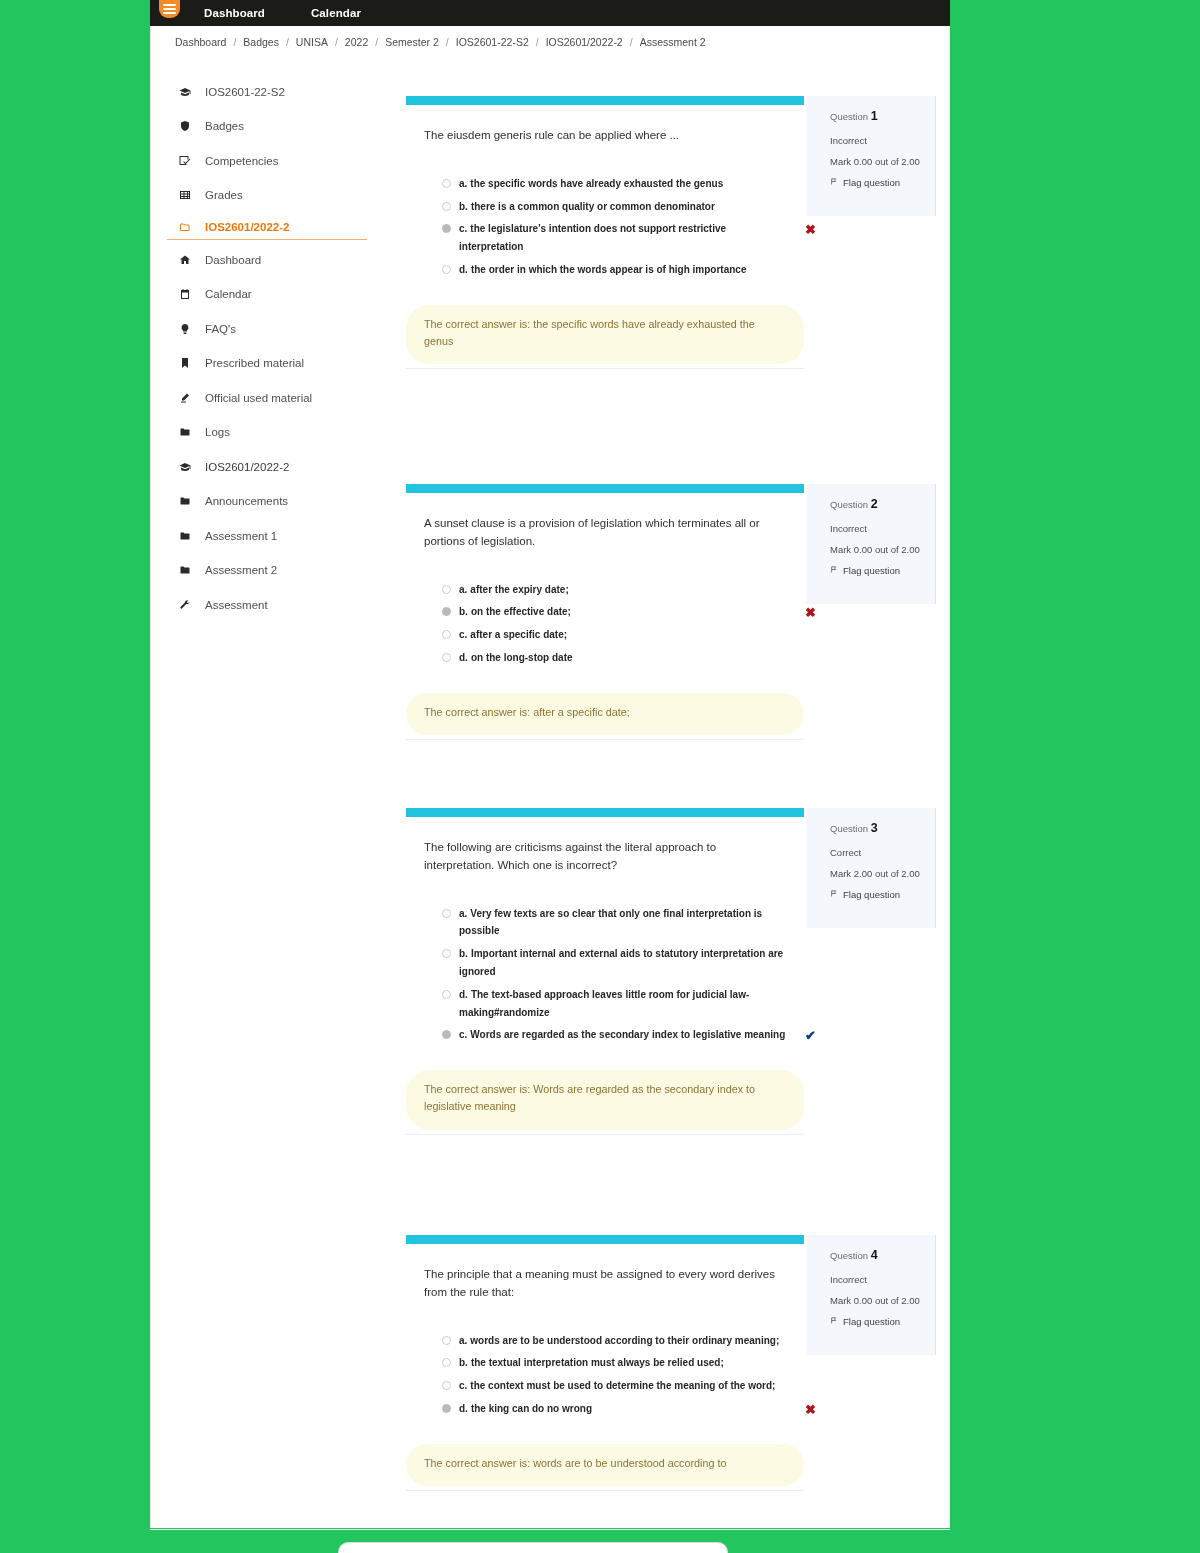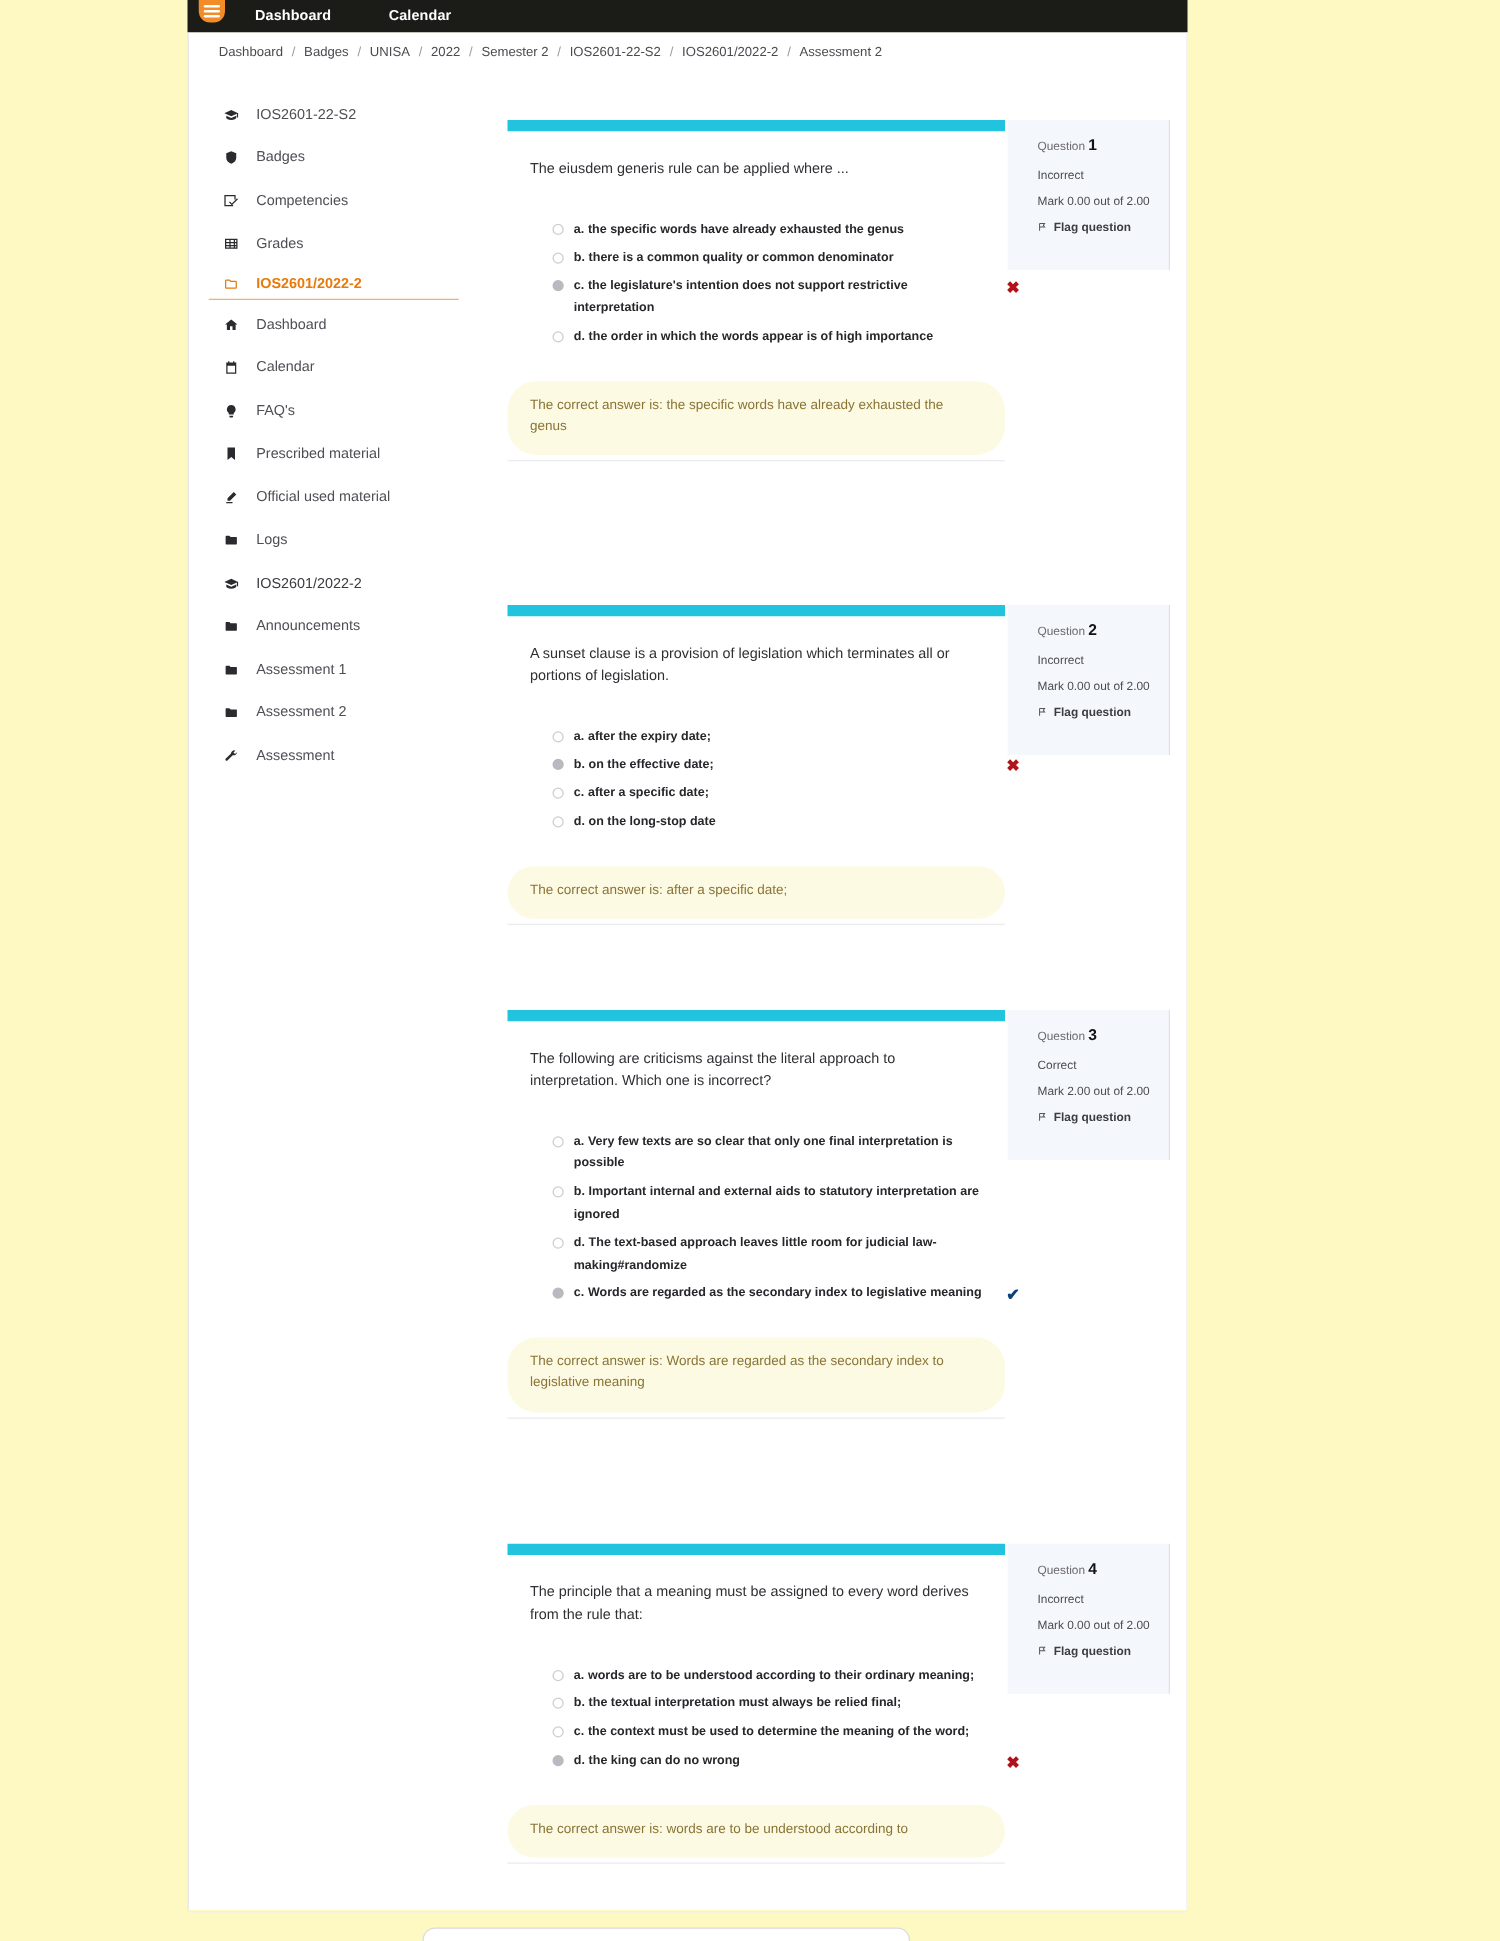--- a/index.html
+++ b/index.html
@@ -5,21 +5,21 @@
   * { box-sizing: border-box; }
   html, body {
     margin: 0; padding: 0;
     background: #ffffff;
     font-family: "Liberation Sans", sans-serif;
   }
   #page {
     position: relative;
     width: 1200px;
     height: 1553px;
-    background: #fef9c3;
+    background: #22c55e;
     overflow: hidden;
   }
 
   
   .navbar {
     position: absolute;
     left: 150px; top: 0; width: 800px; height: 26px;
     background: #1b1b18;
     display: flex; align-items: center;
     padding-left: 6px;
@@ -172,21 +172,21 @@
     left: 400px; top: 0;
     width: 130px;
     background: #f4f7fb;
     padding: 12px 0 14px 24px;
     border-right: 1px solid #dfe3e8;
     min-height: 120px;
   }
   .qinfo .ln { font-size: 9.5px; color: #4b4b50; line-height: 1.42; margin-bottom: 8px; }
   .qinfo .ln.qnum { color: #6b6b71; }
   .qinfo .ln.qnum b { color: #121214; font-size: 12.5px; }
-  .qinfo .flag { display: flex; align-items: center; font-size: 9.5px; color: #3c3c41; margin-top: 2px; font-weight: bold; }
+  .qinfo .flag { display: flex; align-items: center; font-size: 9.5px; color: #3c3c41; margin-top: 2px; }
   .qinfo .flag .fic { margin-right: 5px; font-size: 9px; color: #55555b; }
 
   
   .bottomcard {
     position: absolute;
     left: 338px; top: 1542px;
     width: 390px; height: 30px;
     border: 1px solid #dadade;
     border-radius: 10px;
     background: #ffffff;
@@ -486,21 +486,21 @@
             <div class="qbar"></div>
             <div class="qbody">
               <p class="qtext">The principle that a meaning must be assigned to every word derives from the rule that:</p>
               <div class="answers">
                 <div class="ans">
                   <span class="radio"></span>
                   <span class="ans-text"><span class="lt">a.</span><span>words are to be understood according to their ordinary meaning;</span></span>
                 </div>
                 <div class="ans">
                   <span class="radio"></span>
-                  <span class="ans-text"><span class="lt">b.</span><span>the textual interpretation must always be relied final;</span></span>
+                  <span class="ans-text"><span class="lt">b.</span><span>the textual interpretation must always be relied used;</span></span>
                 </div>
                 <div class="ans">
                   <span class="radio"></span>
                   <span class="ans-text"><span class="lt">c.</span><span>the context must be used to determine the meaning of the word;</span></span>
                 </div>
                 <div class="ans">
                   <span class="radio sel"></span>
                   <span class="ans-text"><span class="lt">d.</span><span>the king can do no wrong</span></span>
                   <span class="mark wrong">✖</span>
                 </div>

